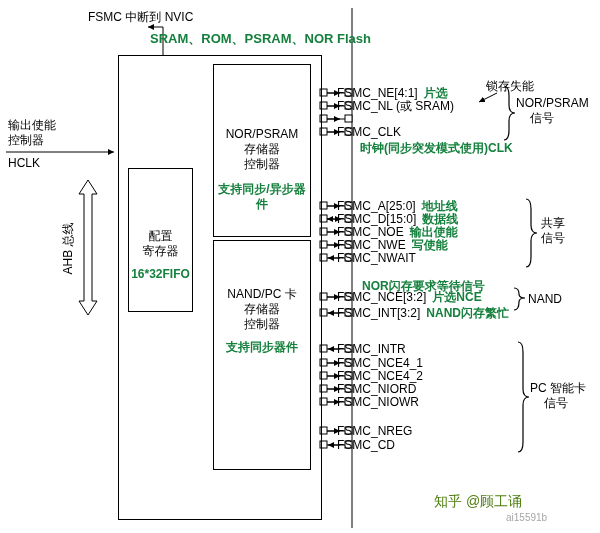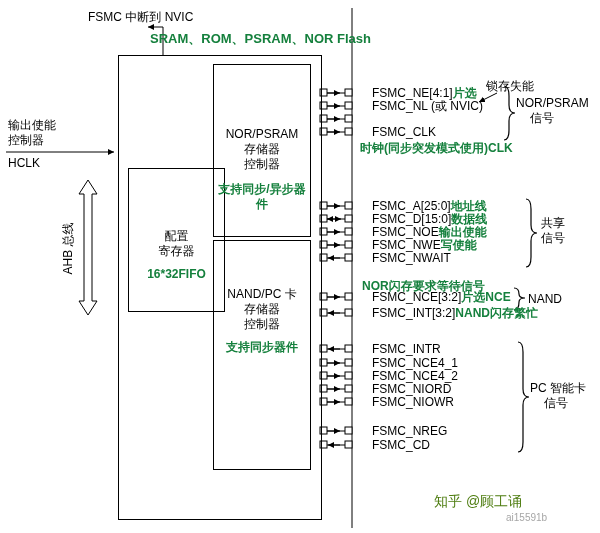--- a/index.html
+++ b/index.html
@@ -3,21 +3,21 @@
 <meta charset="utf-8">
 <style>
   *{margin:0;padding:0;box-sizing:border-box}
   body{font-family:"Liberation Sans","DejaVu Sans",sans-serif;background:#fff}
   #canvas{position:relative;width:600px;height:533px;background:#fff;overflow:hidden;font-size:12px;color:#000}
   .abs{position:absolute;white-space:nowrap}
   .red{color:#15803d;font-weight:bold}
   .box{position:absolute;border:1px solid #000;background:transparent}
   .bl{display:block;line-height:15px}
   .ctr{text-align:center;line-height:15px}
-  .sig{position:absolute;left:372px;height:14px;display:flex;align-items:center;gap:0;font-size:12px;white-space:nowrap}
+  .sig{position:absolute;left:337px;height:14px;display:flex;align-items:center;gap:6px;font-size:12px;white-space:nowrap}
   .grp{line-height:15px}
   svg.layer{position:absolute;left:0;top:0}
   .rot{transform:rotate(-90deg);text-align:center}
 </style>
 </head>
 <body>
 
 <div id="canvas">
 
   <svg class="layer" width="600" height="533">
@@ -119,21 +119,21 @@
     <g stroke="#000" fill="none" stroke-width="1.2">
       <path d="M 504,86 Q 509,86 509,96 L 509,105 Q 509,113 515,113 Q 509,113 509,121 L 509,130 Q 509,140 504,140"></path>
       <path d="M 526,199 Q 531,199 531,209 L 531,225 Q 531,233 537,233 Q 531,233 531,241 L 531,257 Q 531,267 526,267"></path>
       <path d="M 514,288 Q 519,288 519,294 Q 519,298 525,298 Q 519,298 519,302 Q 519,310 514,310"></path>
       <path d="M 518,342 Q 523,342 523,352 L 523,389 Q 523,397 529,397 Q 523,397 523,405 L 523,442 Q 523,452 518,452"></path>
     </g>
   </svg>
 
   <div class="box" style="left:118px;top:55px;width:204px;height:465px"></div>
 
-  <div class="box ctr" style="left:128px;top:168px;width:97px;height:144px;padding-top:60px">
+  <div class="box ctr" style="left:128px;top:168px;width:65px;height:144px;padding-top:60px">
     <span class="bl">配置</span>
     <span class="bl">寄存器</span>
     <span class="bl red" style="margin-top:8px">16*32FIFO</span>
   </div>
 
   <div class="box ctr" style="left:213px;top:64px;width:98px;height:173px;padding-top:62px">
     <span class="bl">NOR/PSRAM</span>
     <span class="bl">存储器</span>
     <span class="bl">控制器</span>
     <span class="bl red" style="margin-top:10px">支持同步/异步器件</span>
@@ -154,21 +154,21 @@
     <span class="bl">控制器</span>
   </div>
   <div class="abs" style="left:8px;top:156px">HCLK</div>
   <div class="abs rot" style="left:38px;top:240px;width:60px">AHB 总线</div>
 
   <div class="sig" style="top:86px">
       <span>FSMC_NE[4:1]</span>
       <span class="red">片选</span>
     </div>
   <div class="sig" style="top:99px">
-      <span>FSMC_NL (或 NVIC)</span>
+      <span>FSMC_NL (或 SRAM)</span>
     </div>
   <div class="sig" style="top:125px">
       <span>FSMC_CLK</span>
     </div>
   <div class="sig" style="top:199px">
       <span>FSMC_A[25:0]</span>
       <span class="red">地址线</span>
     </div>
   <div class="sig" style="top:212px">
       <span>FSMC_D[15:0]</span>

